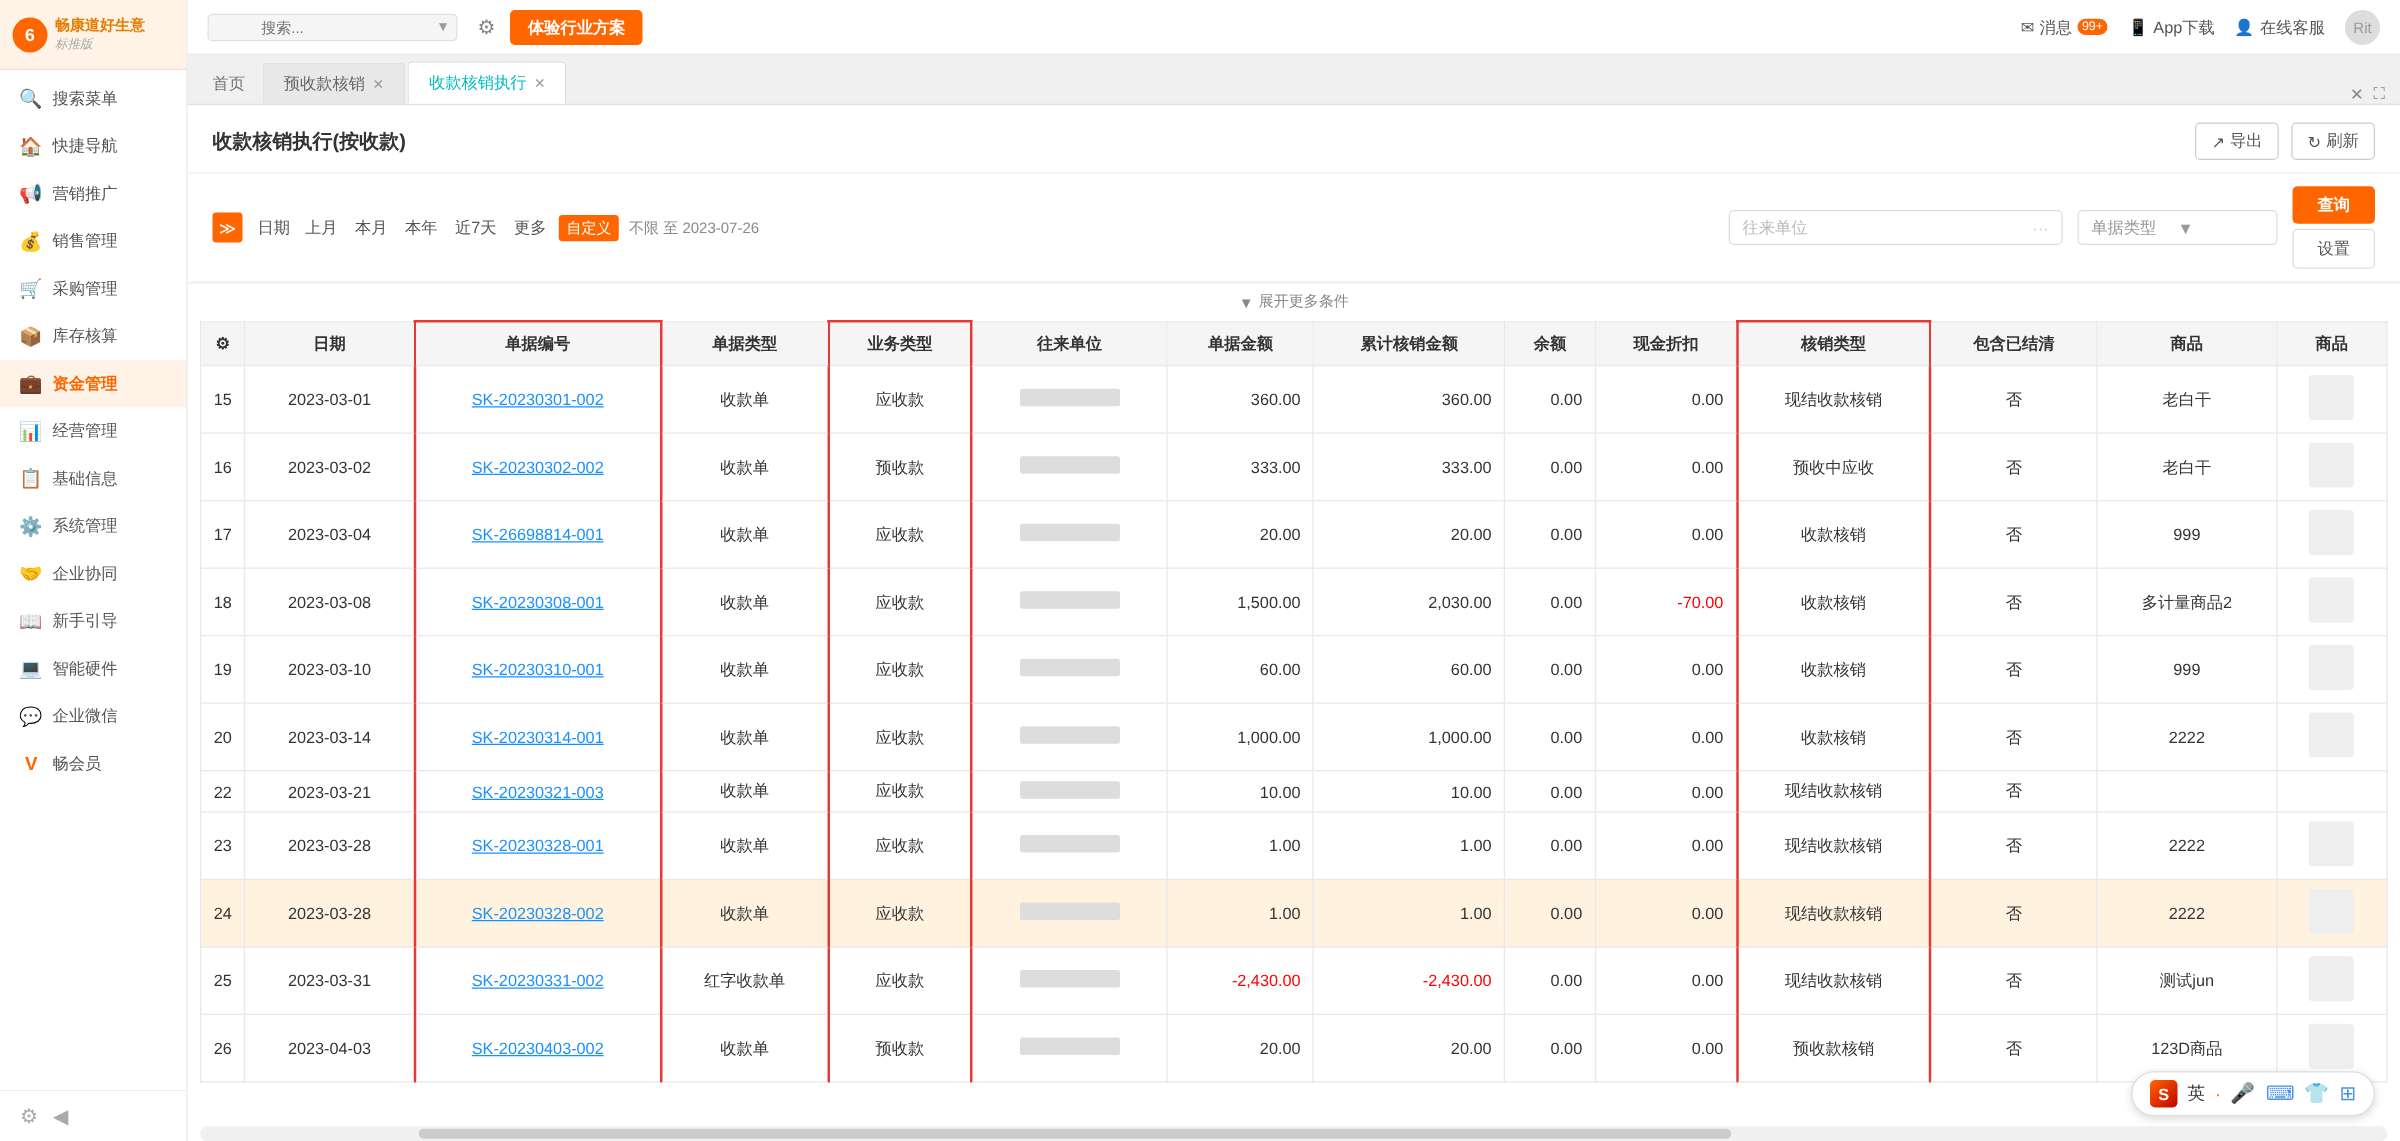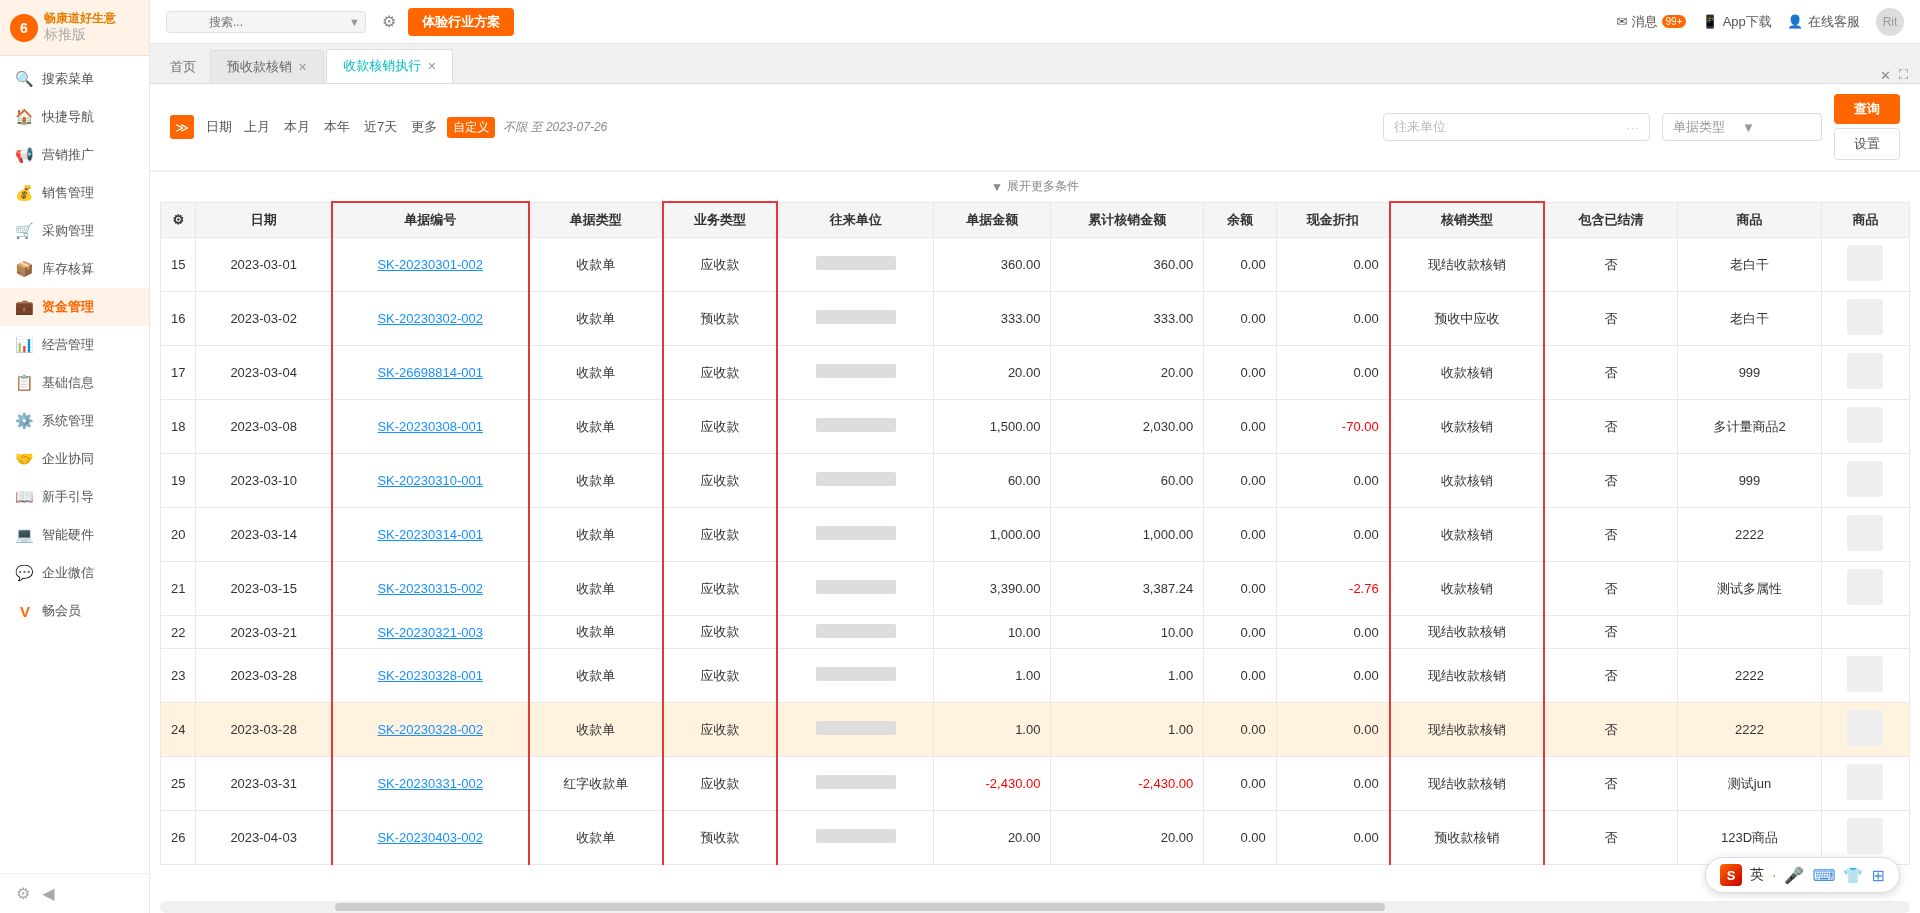--- a/index.html
+++ b/index.html
@@ -3,21 +3,21 @@
   <meta charset="utf-8">
   <style>
     * { margin: 0; padding: 0; box-sizing: border-box; }
     body { font-family: 'Microsoft YaHei', Arial, sans-serif; font-size: 13px; background: #f5f5f5; color: #333; width: 1920px; height: 913px; overflow: hidden; display: flex; }
 
     
     .sidebar { width: 150px; min-width: 150px; background: #fff; border-right: 1px solid #e8e8e8; display: flex; flex-direction: column; height: 913px; }
     .sidebar-logo { padding: 8px 10px; background: #fff3e8; display: flex; align-items: center; gap: 6px; border-bottom: 1px solid #f0e0d0; height: 56px; }
     .sidebar-logo-icon { width: 28px; height: 28px; background: #f60; border-radius: 50%; display: flex; align-items: center; justify-content: center; color: #fff; font-weight: bold; font-size: 14px; }
     .sidebar-logo-text { font-size: 12px; color: #e67c00; font-weight: bold; line-height: 1.3; }
-    .sidebar-logo-badge { font-size: 14px; color: #aaa; }
+    .sidebar-logo-badge { font-size: 10px; color: #aaa; font-style: italic; }
     .sidebar-menu { flex: 1; overflow-y: auto; padding: 4px 0; }
     .sidebar-item { display: flex; align-items: center; gap: 8px; padding: 10px 16px; cursor: pointer; color: #555; font-size: 13px; }
     .sidebar-item.active { background: #fff3e8; color: #f60; font-weight: bold; }
     .sidebar-item-icon { width: 18px; height: 18px; display: flex; align-items: center; justify-content: center; font-size: 15px; }
     .sidebar-footer { padding: 10px 16px; display: flex; align-items: center; gap: 12px; border-top: 1px solid #eee; }
     .sidebar-footer-icon { color: #aaa; cursor: pointer; font-size: 16px; }
 
     
     .main { flex: 1; display: flex; flex-direction: column; height: 913px; overflow: hidden; }
 
@@ -49,21 +49,21 @@
     .btn-refresh { background: #fff; border: 1px solid #ccc; border-radius: 4px; padding: 5px 12px; color: #555; cursor: pointer; display: flex; align-items: center; gap: 4px; font-size: 13px; }
 
     
     .filter-bar { padding: 10px 20px; display: flex; align-items: center; gap: 12px; border-bottom: 1px solid #f0f0f0; flex-wrap: wrap; }
     .filter-toggle { width: 24px; height: 24px; background: #f60; color: #fff; border: none; border-radius: 3px; cursor: pointer; display: flex; align-items: center; justify-content: center; font-size: 13px; }
     .filter-group { display: flex; align-items: center; gap: 8px; flex: 1; }
     .filter-label { color: #555; font-size: 13px; white-space: nowrap; }
     .filter-date-options { display: flex; align-items: center; gap: 6px; }
     .filter-date-btn { background: none; border: none; color: #555; cursor: pointer; font-size: 13px; padding: 2px 4px; }
     .filter-date-btn.custom { color: #fff; background: #f60; border-radius: 3px; padding: 2px 6px; font-size: 12px; }
-    .filter-date-range { color: #888; font-size: 12px; display: flex; flex-direction: column; line-height: 1.4; font-style: italic; }
+    .filter-date-range { color: #888; font-size: 12px; display: flex; flex-direction: column; line-height: 1.4; }
     .filter-input-wrap { display: flex; align-items: center; border: 1px solid #ddd; border-radius: 4px; padding: 4px 10px; background: #fff; min-width: 200px; }
     .filter-input-wrap input { border: none; outline: none; font-size: 13px; flex: 1; }
     .filter-select-wrap { display: flex; align-items: center; border: 1px solid #ddd; border-radius: 4px; padding: 4px 10px; background: #fff; min-width: 160px; }
     .filter-select-wrap span { flex: 1; color: #999; font-size: 13px; }
     .filter-chevron { color: #aaa; font-size: 11px; }
     .btn-query { background: #f60; color: #fff; border: none; border-radius: 4px; padding: 6px 20px; font-size: 13px; cursor: pointer; font-weight: bold; }
     .btn-setting { background: #fff; border: 1px solid #ddd; border-radius: 4px; padding: 6px 16px; font-size: 13px; cursor: pointer; color: #555; }
     .filter-expand { display: flex; align-items: center; justify-content: center; padding: 4px; color: #888; cursor: pointer; font-size: 12px; gap: 4px; border-top: 1px solid #f0f0f0; padding: 6px 20px; }
 
     
@@ -200,20 +200,33 @@
       <span class="tab-close">✕</span>
     </div>
     <div style="margin-left:auto;display:flex;align-items:center;gap:8px;padding-right:4px;">
       <span style="cursor:pointer;color:#888;">✕</span>
       <span style="cursor:pointer;color:#888;">⛶</span>
     </div>
   </div>
 
   <div class="content">
 
+    <div class="content-header">
+      <span class="content-title">收款核销执行(按收款)</span>
+      <div class="content-actions">
+        <button class="btn-export">
+          <span>↗</span>
+          <span>导出</span>
+        </button>
+        <button class="btn-refresh">
+          <span>↻</span>
+          <span>刷新</span>
+        </button>
+      </div>
+    </div>
 
     <div class="filter-bar">
       <button class="filter-toggle">≫</button>
       <div class="filter-group">
         <span class="filter-label">日期</span>
         <div class="filter-date-options">
           <button class="filter-date-btn">上月</button>
           <button class="filter-date-btn">本月</button>
           <button class="filter-date-btn">本年</button>
           <button class="filter-date-btn">近7天</button>
@@ -367,38 +380,20 @@
     <td style="text-align:right;">0.00</td>
     <td style="text-align:right;">0.00</td>
     <td style="border-left:2px solid #e53935;border-right:2px solid #e53935;">收款核销</td>
     <td>否</td>
     <td>2222</td>
     <td>
       <span style="display:inline-block;width:36px;height:36px;background:#eee;border-radius:3px;"></span>
     </td>
   </tr>
             <tr>
-    <td>21</td>
-    <td>2023-03-15</td>
-    <td style="border-left:2px solid #e53935;border-right:2px solid #e53935;"><span class="link-cell">SK-20230315-002</span></td>
-    <td>收款单</td>
-    <td style="border-left:2px solid #e53935;border-right:2px solid #e53935;">应收款</td>
-    <td><span style="display:inline-block;width:80px;height:14px;background:#ddd;border-radius:2px;"></span></td>
-    <td class="" style="text-align:right;">3,390.00</td>
-    <td class="" style="text-align:right;">3,387.24</td>
-    <td style="text-align:right;">0.00</td>
-    <td style="text-align:right;color:#f00;">-2.76</td>
-    <td style="border-left:2px solid #e53935;border-right:2px solid #e53935;">收款核销</td>
-    <td>否</td>
-    <td>测试多属性</td>
-    <td>
-      <span style="display:inline-block;width:36px;height:36px;background:#eee;border-radius:3px;"></span>
-    </td>
-  </tr>
-            <tr>
     <td>22</td>
     <td>2023-03-21</td>
     <td style="border-left:2px solid #e53935;border-right:2px solid #e53935;"><span class="link-cell">SK-20230321-003</span></td>
     <td>收款单</td>
     <td style="border-left:2px solid #e53935;border-right:2px solid #e53935;">应收款</td>
     <td><span style="display:inline-block;width:80px;height:14px;background:#ddd;border-radius:2px;"></span></td>
     <td class="" style="text-align:right;">10.00</td>
     <td class="" style="text-align:right;">10.00</td>
     <td style="text-align:right;">0.00</td>
     <td style="text-align:right;">0.00</td>

